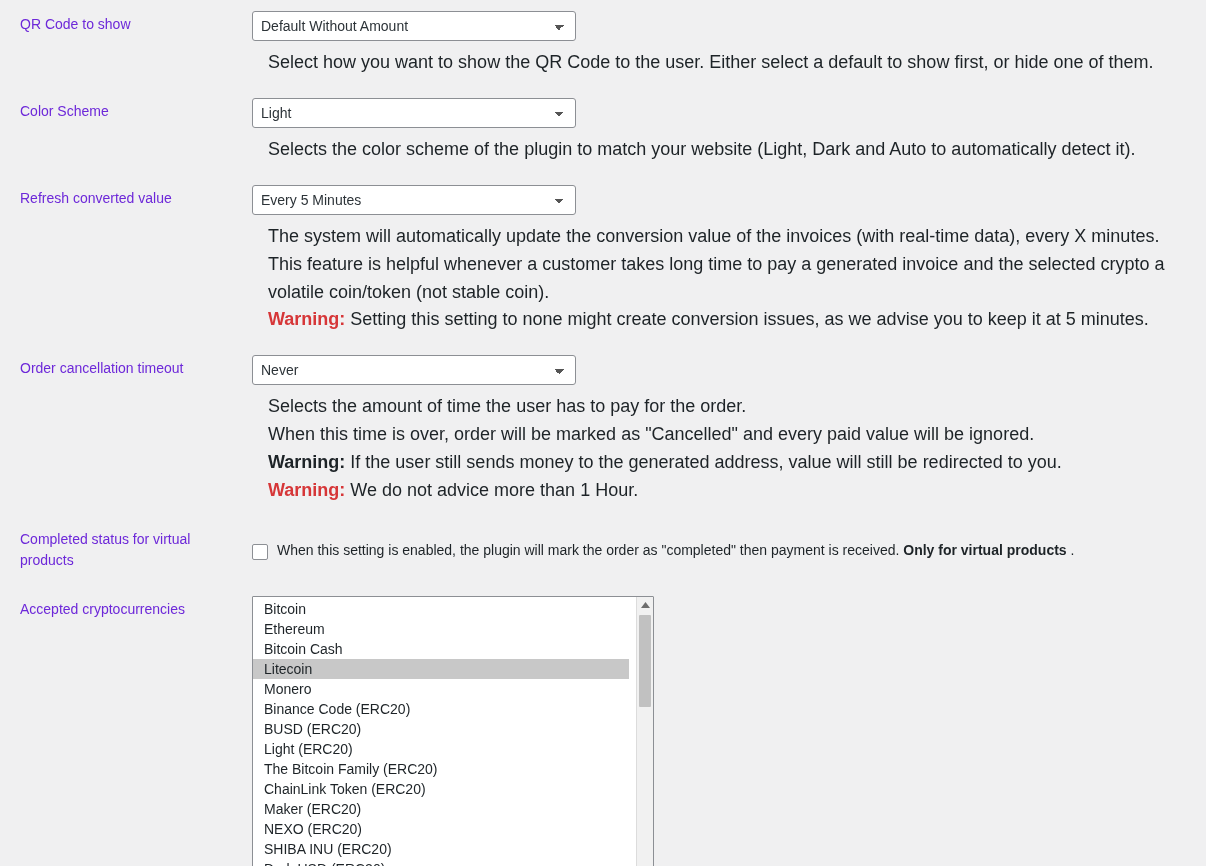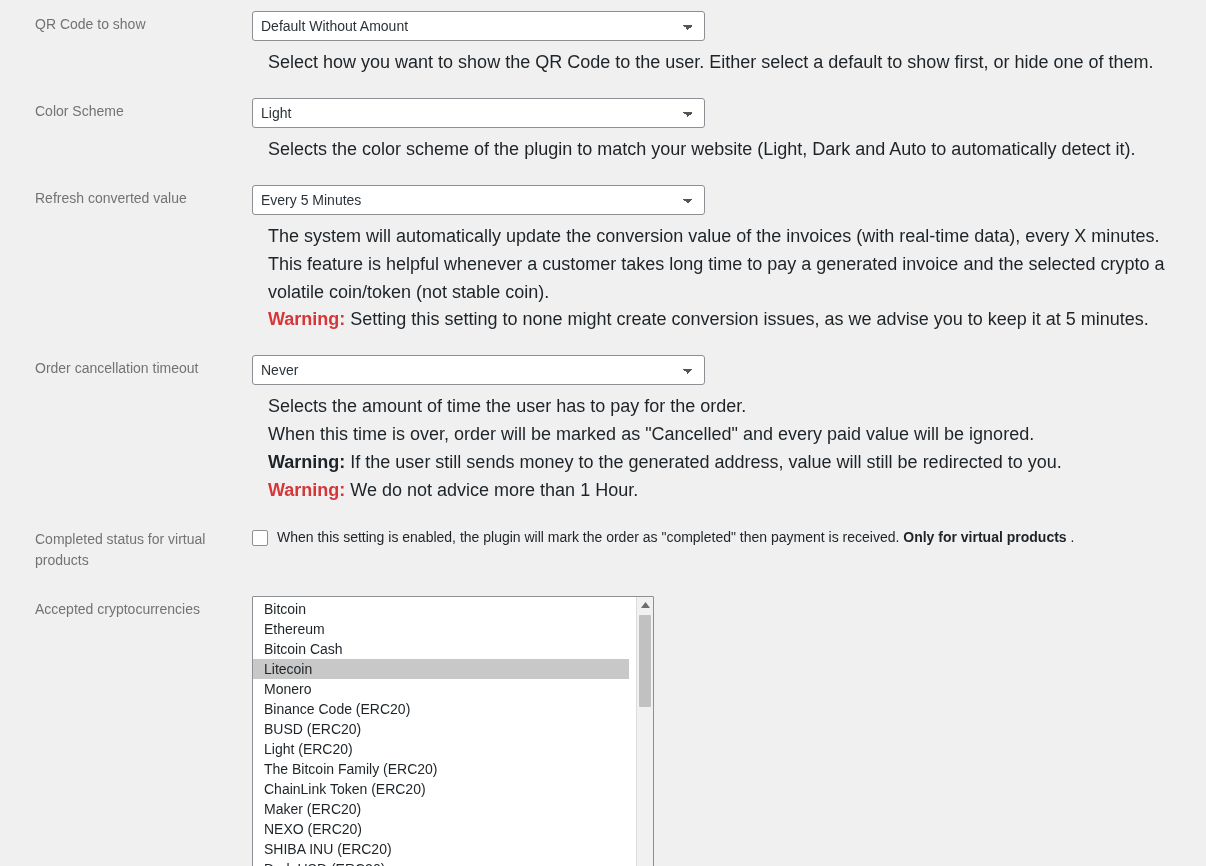--- a/index.html
+++ b/index.html
@@ -24,35 +24,35 @@
     height: 4px;
     background: #f0f0f1;
   }
   .form-table {
     width: 1206px;
     border-collapse: collapse;
   }
   .form-row { vertical-align: top; }
   .label-cell {
     width: 252px;
-    padding: 14px 10px 14px 35px;
+    padding: 14px 10px 14px 20px;
     font-size: 14px;
     font-weight: 400;
-    color: #737373;
+    color: #6d28d9;
     line-height: 1.5;
     text-align: left;
   }
   .field-cell {
     padding: 11px 10px 10px 0;
     font-size: 14px;
     color: #1d2327;
     line-height: 1.5;
   }
   select.wp-select {
-    width: 453px;
+    width: 324px;
     height: 30px;
     padding: 0 24px 0 8px;
     font-family: "Liberation Sans", sans-serif;
     font-size: 14px;
     color: #2c3338;
     background-color: #fff;
     border: 1px solid #8c8f94;
     border-radius: 3px;
     -webkit-appearance: none;
     appearance: none;
@@ -72,23 +72,24 @@
     color: #1d2327;
     line-height: 1.55;
     max-width: 930px;
   }
   .desc-line { display: block; }
   .warn { color: #d63638; font-weight: 700; }
   .notice-b { font-weight: 700; }
   .bold { font-weight: 700; }
   .checkbox-row {
     display: flex;
-    align-items: flex-start;
+    align-items: center;
     gap: 9px;
     padding-top: 2px;
+    margin-top: 13px;
   }
   input.wp-checkbox {
     -webkit-appearance: none;
     appearance: none;
     width: 16px;
     height: 16px;
     margin: 2px 0 0 0;
     border: 1px solid #8c8f94;
     background: #fff;
     border-radius: 2px;

